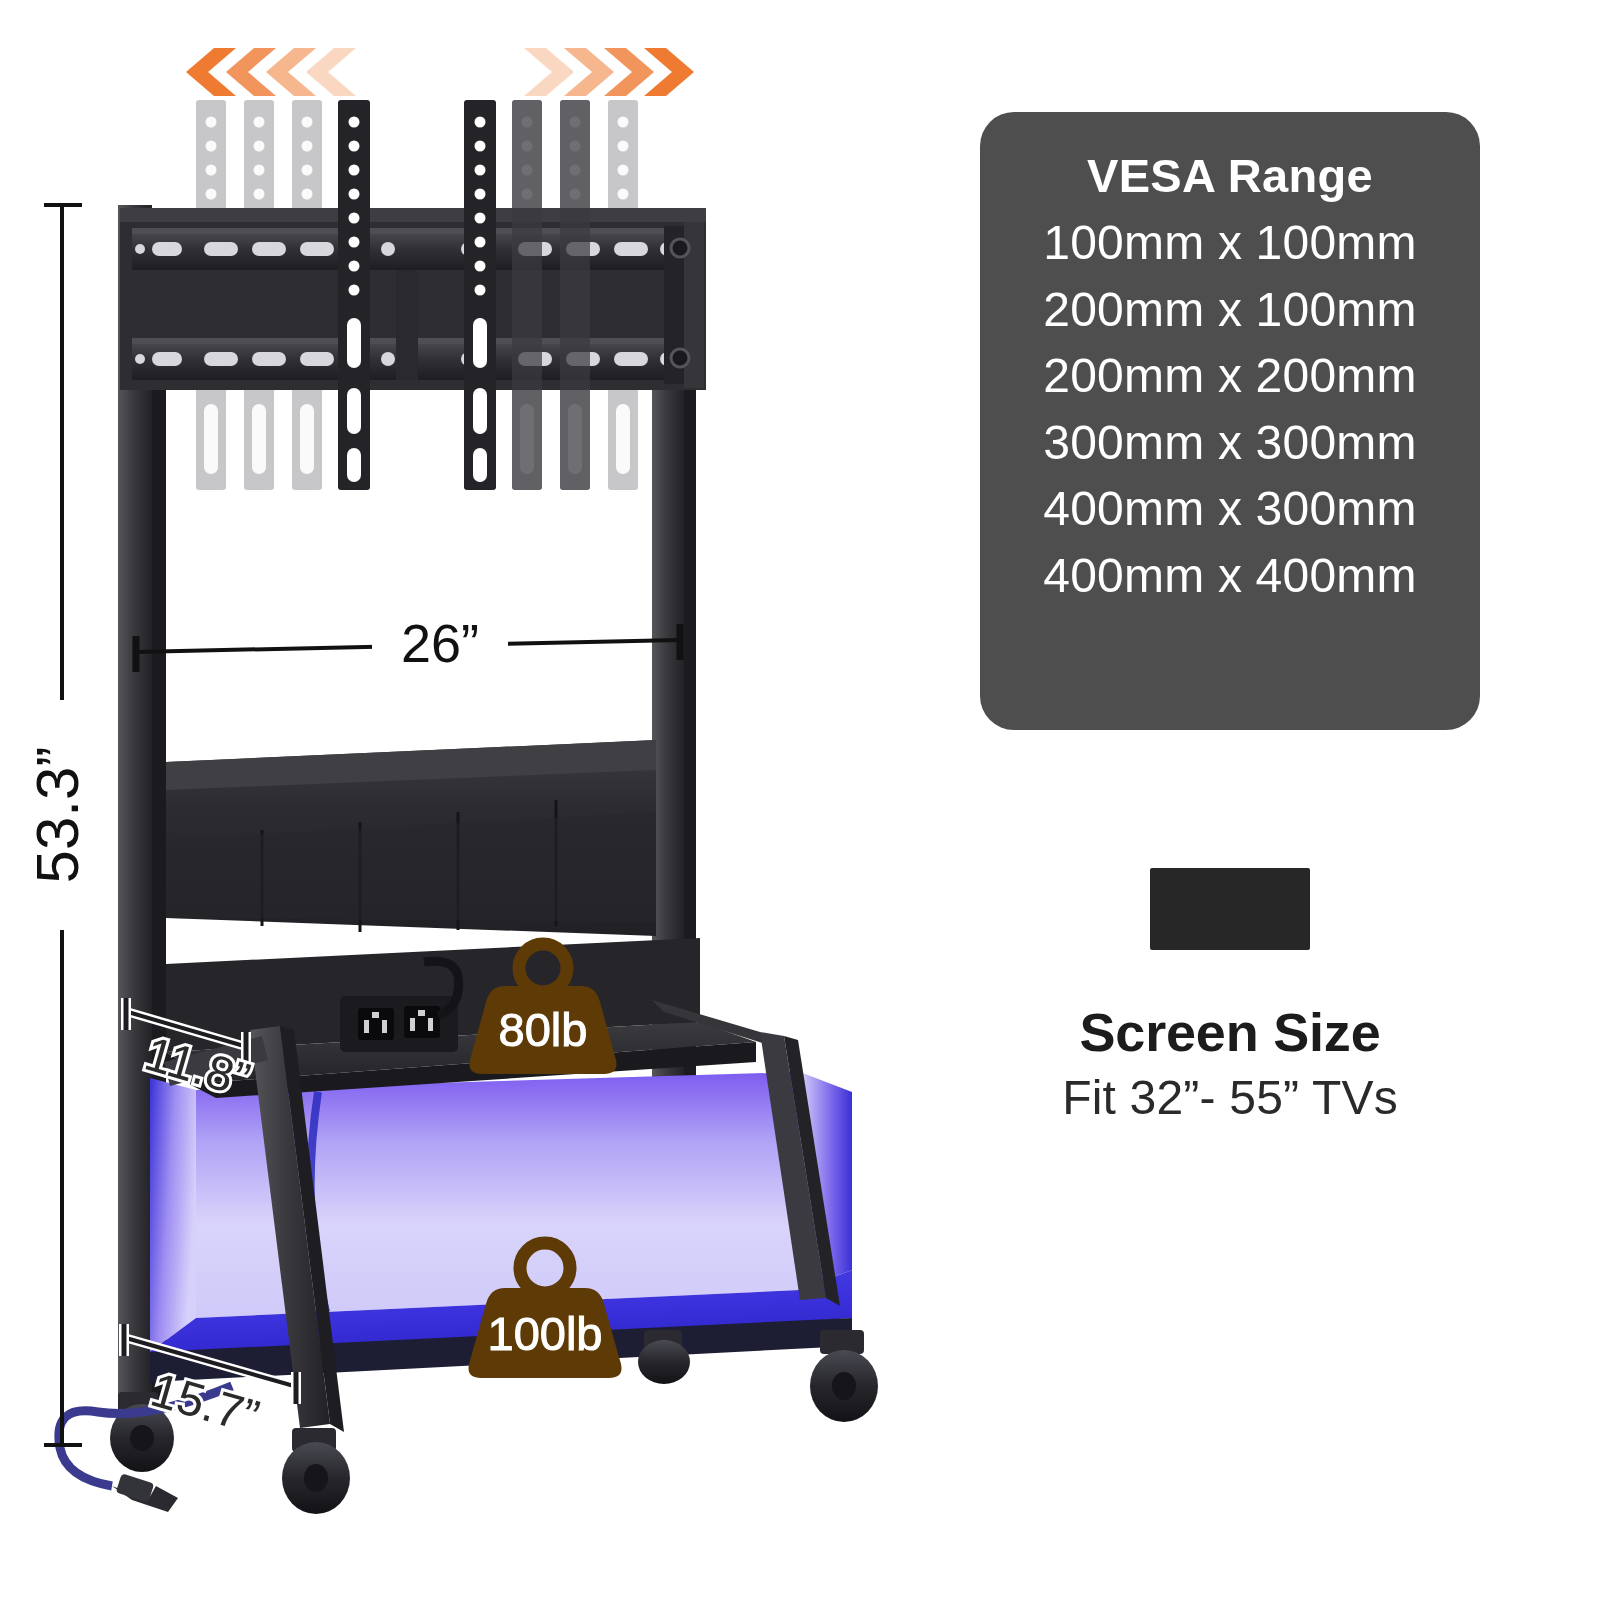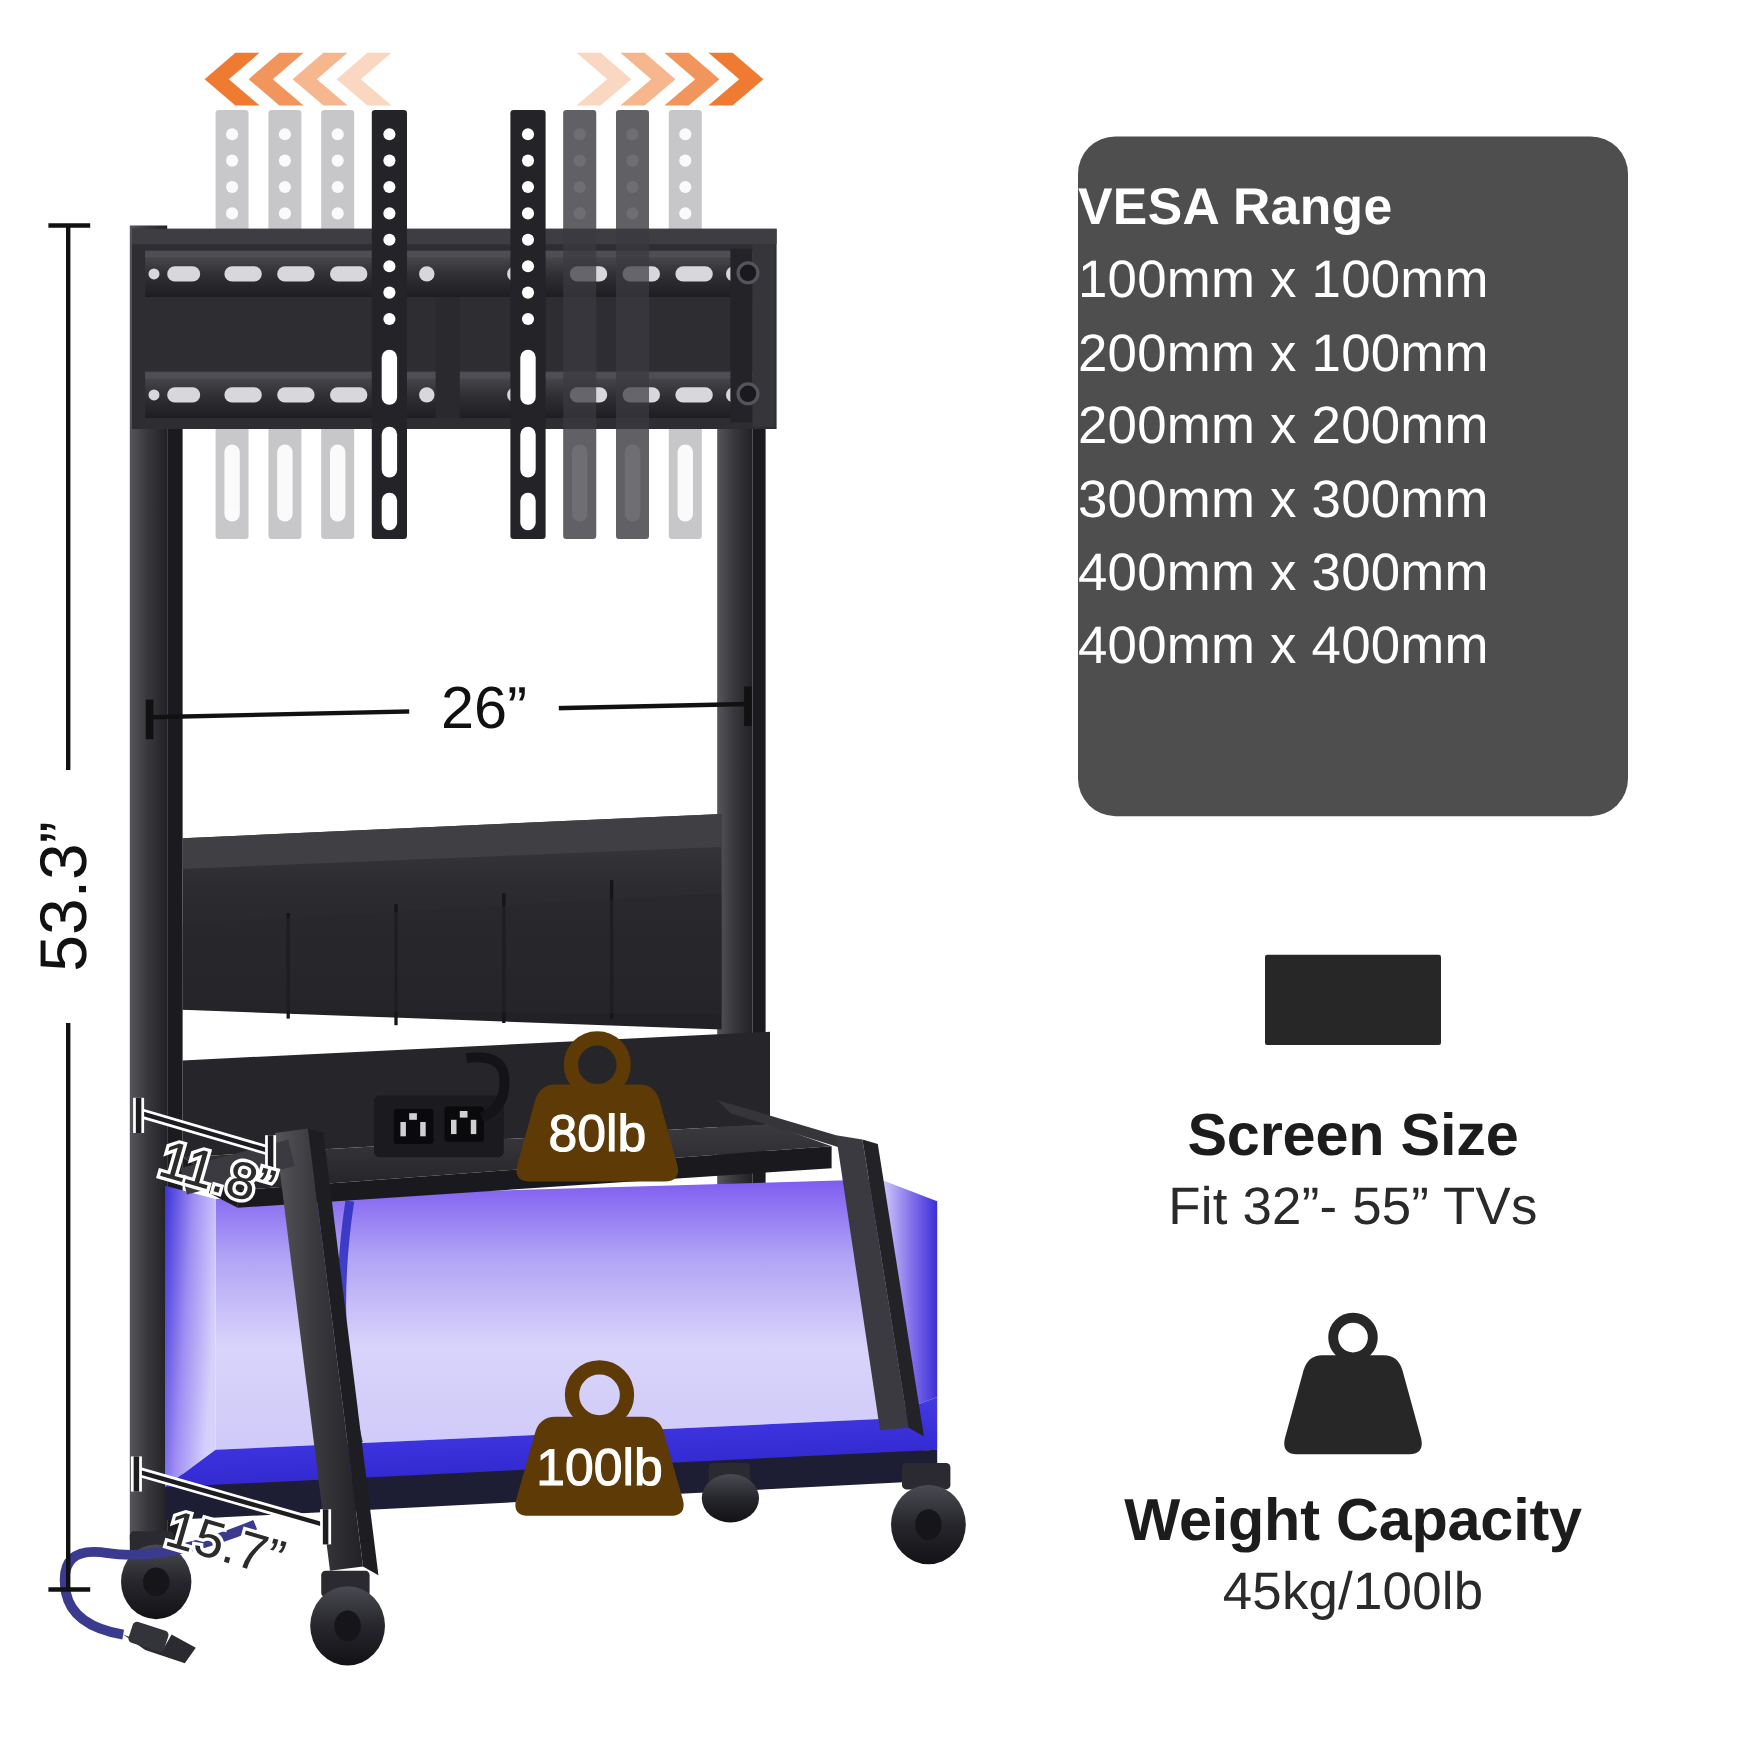--- a/index.html
+++ b/index.html
@@ -6,25 +6,26 @@
   html, body {
     width: 1600px; height: 1600px;
     background: #ffffff;
     font-family: "Liberation Sans", sans-serif;
     overflow: hidden;
   }
   #root { position: relative; width: 1600px; height: 1600px; }
 
   
   .vesa-card {
-    position: absolute; left: 980px; top: 124px;
+    position: absolute; left: 980px; top: 112px;
     width: 500px; height: 618px;
     background: #4e4e4e;
     border-radius: 34px;
     padding: 34px 0 0 0;
+    text-align: center;
   }
   .vesa-title {
     color: #ffffff; font-size: 47px; font-weight: 700;
     letter-spacing: .3px; line-height: 1.28;
     padding-bottom: 4px;
   }
   .vesa-list { list-style: none; }
   .vesa-list li {
     color: #ffffff; font-size: 48px; font-weight: 400;
     line-height: 1.385; letter-spacing: .2px;
@@ -445,24 +446,14 @@
     <li>400mm x 400mm</li>
   </ul>
 </div>
 
 <div class="feature" id="screen-size-block">
   <div class="tv-icon"></div>
   <div class="feature-title">Screen Size</div>
   <div class="feature-sub">Fit 32”- 55” TVs</div>
 </div>
 
-<div class="feature" id="weight-capacity-block">
-  <div class="weight-icon-wrap">
-    <svg width="150" height="140" viewBox="0 0 150 140" xmlns="http://www.w3.org/2000/svg">
-      <circle cx="75" cy="26" r="18" fill="none" stroke="#272727" stroke-width="9"></circle>
-      <path d="M47 42 L103 42 Q116 42 120 56 L137 118 Q140 132 126 132 L24 132 Q10 132 13 118 L30 56 Q34 42 47 42 Z" fill="#272727"></path>
-    </svg>
-  </div>
-  <div class="feature-title">Weight Capacity</div>
-  <div class="feature-sub">45kg/100lb</div>
+
 </div>
 
-</div>
-
 </body></html>

